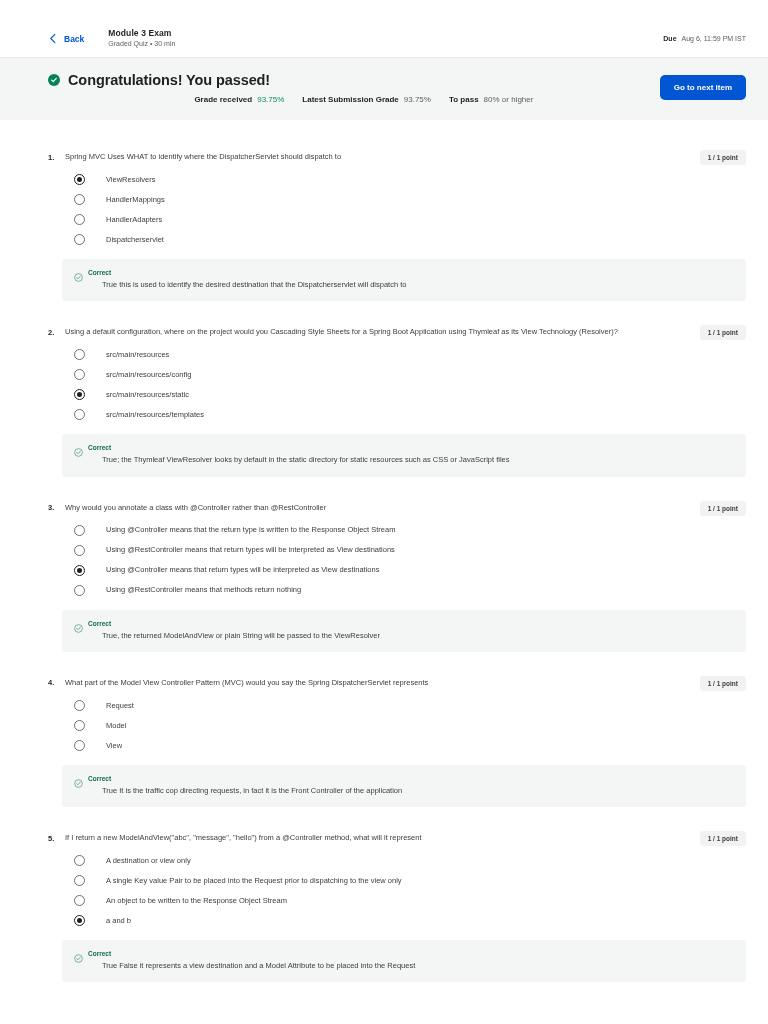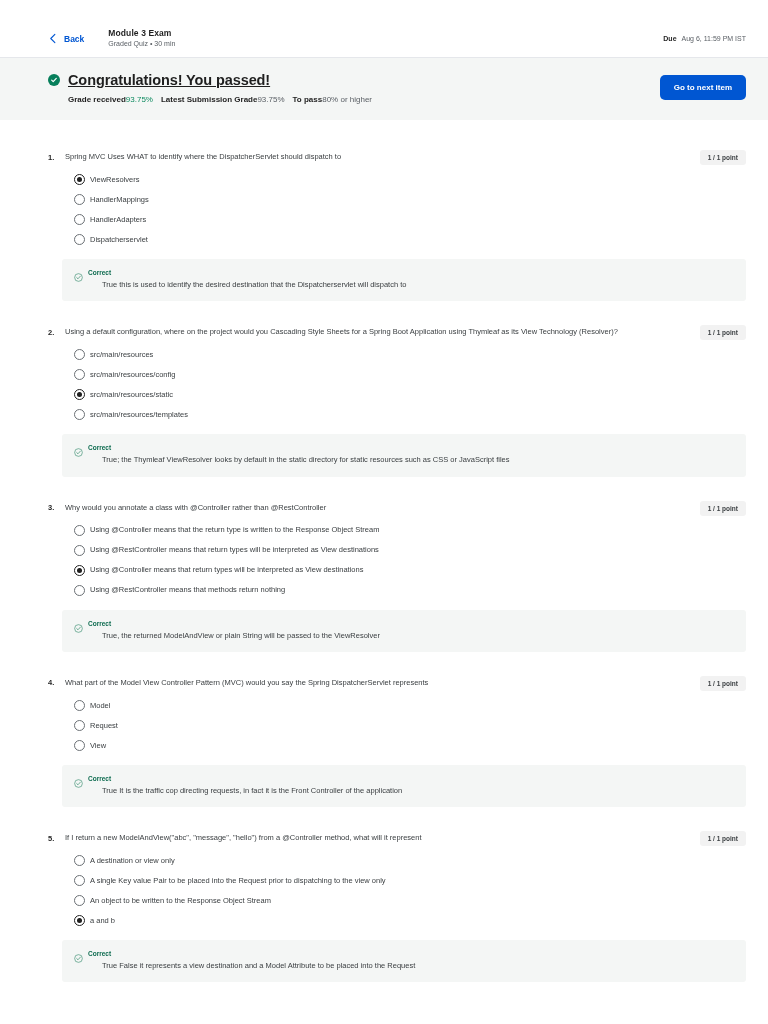--- a/index.html
+++ b/index.html
@@ -50,35 +50,37 @@
 
   
   .banner {
     background: #f4f6f5;
     padding: 14px 22px 16px 48px;
     display: flex;
     align-items: flex-start;
     min-height: 58px;
   }
   .banner-left { flex: 1 1 auto; }
-  .banner-head { display: flex; align-items: center; gap: 8px; text-decoration: underline; }
+  .banner-head { display: flex; align-items: center; gap: 8px; }
   .check-circle {
     width: 12px; height: 12px; border-radius: 50%;
     background: #067f5b;
     display: inline-flex; align-items: center; justify-content: center;
     flex: 0 0 auto;
   }
   .check-circle svg { width: 8px; height: 8px; display: block; }
   .banner-title { font-size: 14.5px; font-weight: bold; color: #1f1f1f; letter-spacing: -.1px; }
   .grade-row {
     margin: 7px 0 0 20px;
     font-size: 8px;
     display: flex;
     align-items: baseline;
+    gap: 5px;
     flex-wrap: wrap;
+    justify-content: center;
   }
   .g-label { font-weight: bold; color: #1f1f1f; }
   .g-val-green { color: #0d8a5f; }
   .g-val { color: #5b6066; }
   .g-sp { display: inline-block; width: 8px; }
   .next-btn {
     background: #0056d2;
     color: #fff;
     border: none;
     font-family: inherit;
@@ -102,21 +104,21 @@
     right: 0; top: -2px;
     background: #f2f2f2;
     color: #3c4043;
     font-size: 6.5px;
     font-weight: bold;
     padding: 4px 8px;
     border-radius: 3px;
     white-space: nowrap;
   }
   .options { margin: 12px 0 0 26px; }
-  .option { display: flex; align-items: center; gap: 5px; margin-bottom: 9px; cursor: pointer; }
+  .option { display: flex; align-items: center; gap: 21px; margin-bottom: 9px; cursor: pointer; }
   .radio {
     width: 11px; height: 11px;
     border-radius: 50%;
     border: 1.2px solid #6b7075;
     background: #fff;
     flex: 0 0 auto;
     position: relative;
   }
   .radio.selected { border-color: #1f1f1f; border-width: 1.4px; }
   .radio.selected::after {
@@ -297,25 +299,25 @@
       </div>
       <div class="question">
         <div class="q-head">
           <div class="q-num">4.</div>
           <div class="q-text">What part of the Model View Controller Pattern (MVC) would you say the Spring DispatcherServlet represents</div>
         </div>
         <div class="points-badge">1 / 1 point</div>
         <div class="options">
           <div class="option">
             <span class="radio"></span>
+            <span class="option-label">Request</span>
+          </div>
+          <div class="option">
+            <span class="radio"></span>
             <span class="option-label">Model</span>
-          </div>
-          <div class="option">
-            <span class="radio"></span>
-            <span class="option-label">Request</span>
           </div>
           <div class="option">
             <span class="radio"></span>
             <span class="option-label">View</span>
           </div>
         </div>
         <div class="feedback">
           <div class="fb-head">
             <span class="fb-icon"><svg viewBox="0 0 14 14" width="9" height="9" aria-hidden="true">
                 <circle cx="7" cy="7" r="6" fill="none" stroke="#3a8f70" stroke-width="1"></circle>

